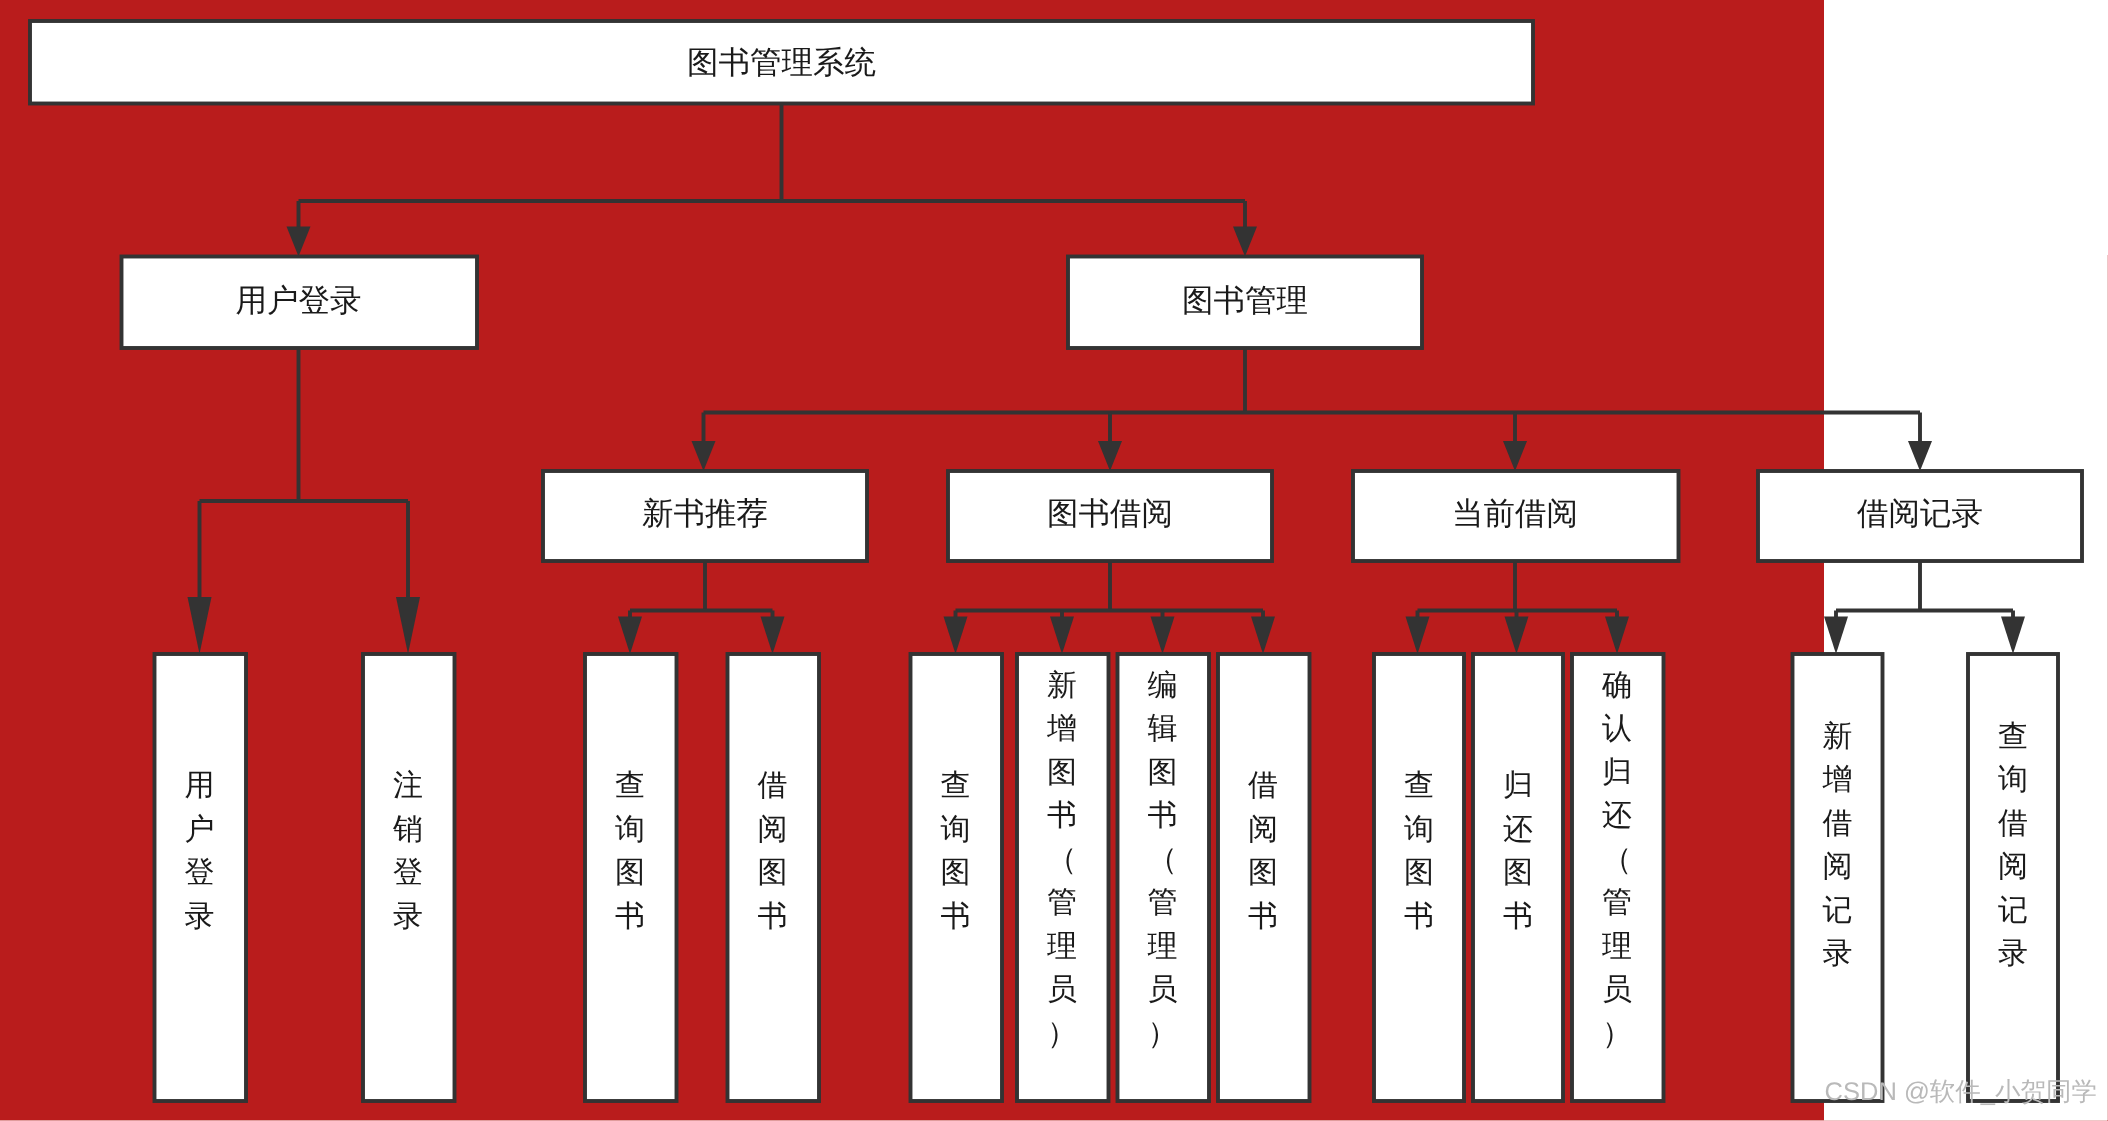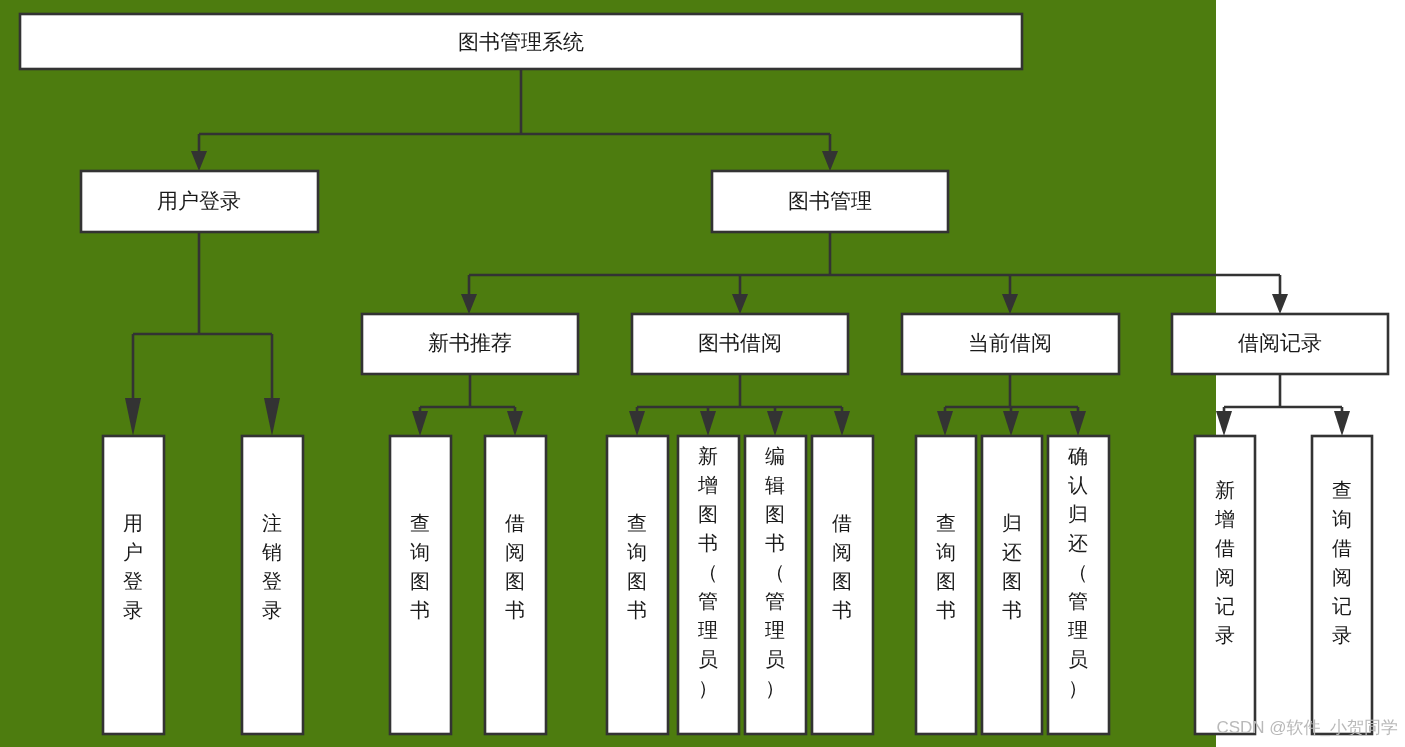--- a/index.html
+++ b/index.html
@@ -10,21 +10,21 @@
   body {
     width: 1405px;
     height: 747px;
     font-family: "Liberation Sans", "DejaVu Sans", sans-serif;
     overflow: hidden;
   }
   #diagram-root {
     position: relative;
     width: 1216px;
     height: 747px;
-    background: #4d7c0f;
+    background: #b91c1c;
   }
   svg.diagram-canvas {
     position: absolute;
     left: 0;
     top: 0;
     width: 1405px;
     height: 747px;
     display: block;
   }
   .node-box {

